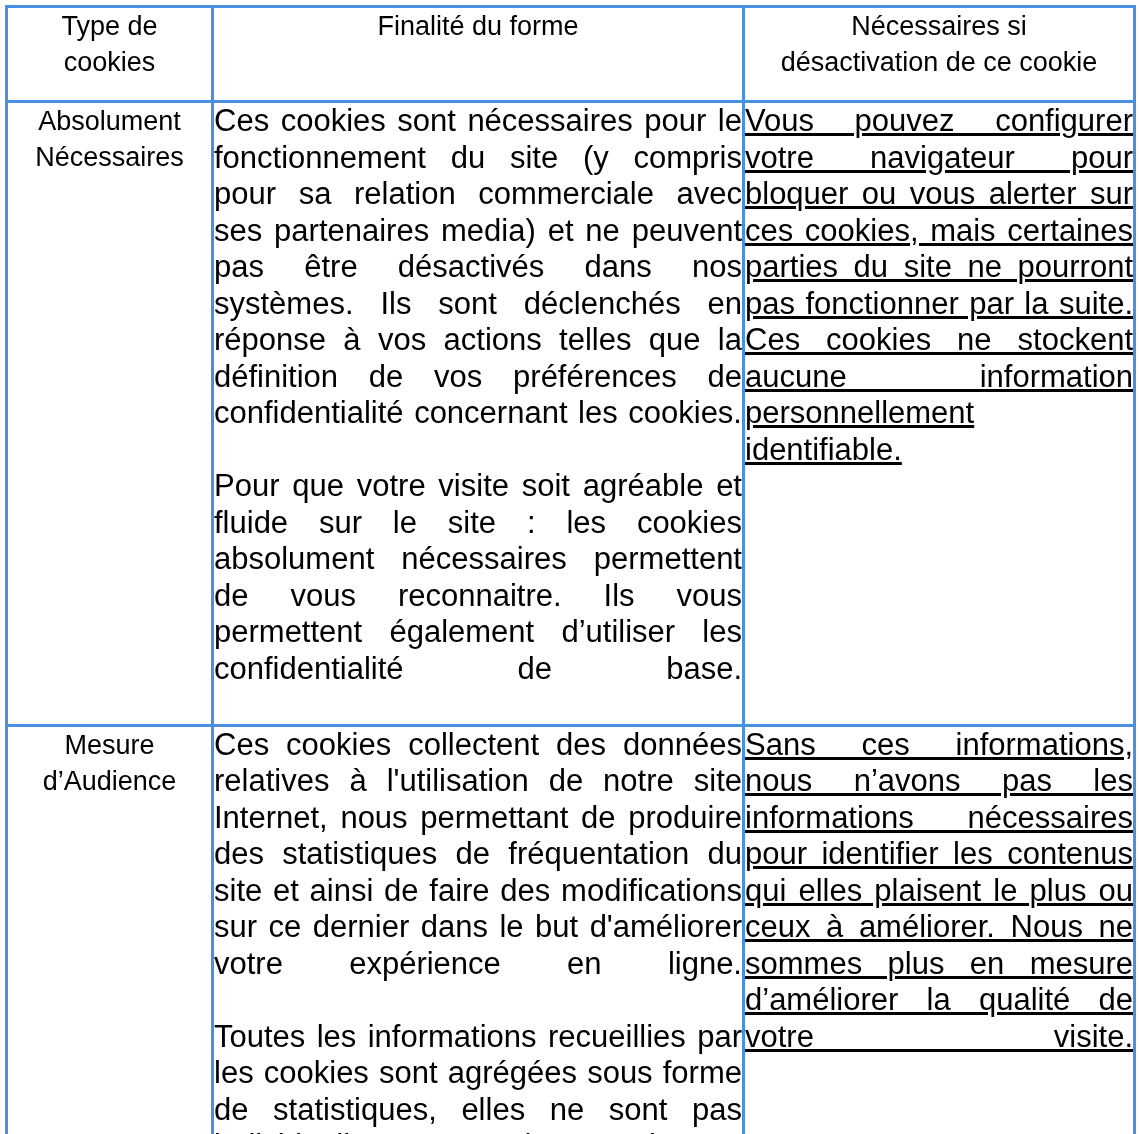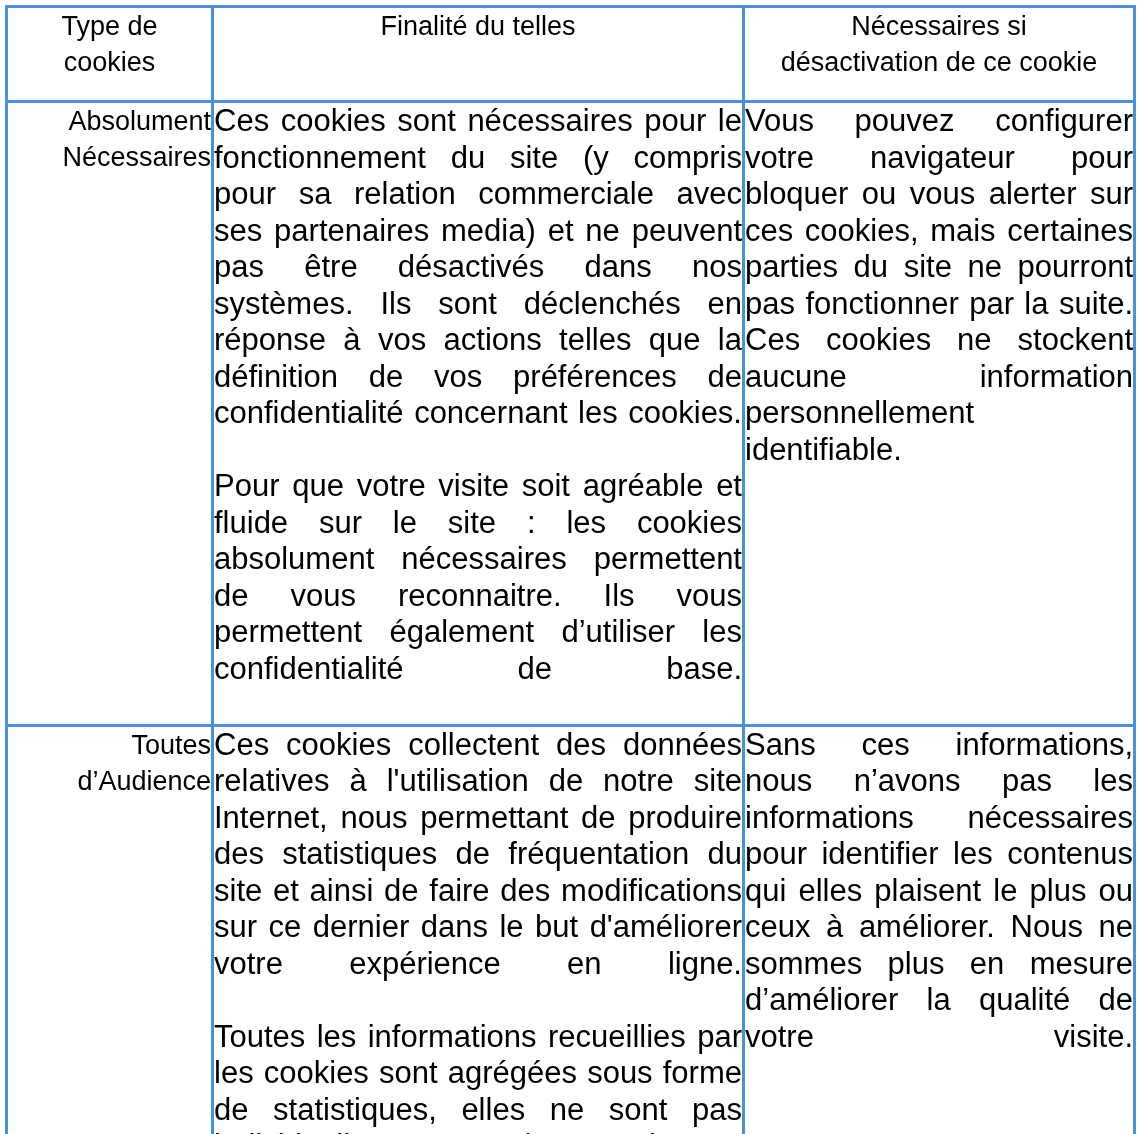--- a/index.html
+++ b/index.html
@@ -64,21 +64,21 @@
 
   
   .type-cell {
     text-align: center;
     vertical-align: middle;
     padding: 6px 8px;
   }
   .type-text {
     font-size: 27px;
     line-height: 36px;
-    text-align: right;
+    text-align: center;
     white-space: pre-line;
   }
 
   
   .body-cell {
     padding: 14px 14px 16px 14px;
     vertical-align: top;
   }
   .para {
     font-size: 31px;
@@ -92,20 +92,21 @@
 
   
   .para::after {
     content: "";
     display: inline-block;
     width: 100%;
   }
 
   .body-cell.conseq .para {
     text-align: justify;
+    text-decoration: underline;
   }
 </style>
 </head>
 <body>
 
 <div class="sheet">
 
   <table class="cookie-table">
     <colgroup>
       <col class="col-type">
@@ -113,21 +114,21 @@
       <col class="col-conseq">
     </colgroup>
 
     <thead>
       <tr>
         <th class="head-cell">
           <div class="head-text">Type de
 cookies</div>
         </th>
         <th class="head-cell">
-          <div class="head-text">Finalité du telles</div>
+          <div class="head-text">Finalité du forme</div>
         </th>
         <th class="head-cell">
           <div class="head-text">Nécessaires si
 désactivation de ce cookie</div>
         </th>
       </tr>
     </thead>
 
     <tbody>
 
@@ -140,21 +141,21 @@
           <p class="para">Ces cookies sont nécessaires pour le fonctionnement du site (y compris pour sa relation commerciale avec ses partenaires media) et ne peuvent pas être désactivés dans nos systèmes. Ils sont déclenchés en réponse à vos actions telles que la définition de vos préférences de confidentialité concernant les cookies.</p>
           <p class="para">Pour que votre visite soit agréable et fluide sur le site : les cookies absolument nécessaires permettent de vous reconnaitre. Ils vous permettent également d’utiliser les confidentialité de base.</p>
         </td>
         <td class="body-cell conseq">
           <p class="para">Vous pouvez configurer votre navigateur pour bloquer ou vous alerter sur ces cookies, mais certaines parties du site ne pourront pas fonctionner par la suite. Ces cookies ne stockent aucune information personnellement identifiable.</p>
         </td>
       </tr>
 
       <tr>
         <td class="type-cell">
-          <div class="type-text">Toutes
+          <div class="type-text">Mesure
 d’Audience</div>
         </td>
         <td class="body-cell purpose">
           <p class="para">Ces cookies collectent des données relatives à l'utilisation de notre site Internet, nous permettant de produire des statistiques de fréquentation du site et ainsi de faire des modifications sur ce dernier dans le but d'améliorer votre expérience en ligne.</p>
           <p class="para">Toutes les informations recueillies par les cookies sont agrégées sous forme de statistiques, elles ne sont pas individuelles et sont donc totalement certaines.</p>
         </td>
         <td class="body-cell conseq">
           <p class="para">Sans ces informations, nous n’avons pas les informations nécessaires pour identifier les contenus qui elles plaisent le plus ou ceux à améliorer. Nous ne sommes plus en mesure d’améliorer la qualité de votre visite.</p>
         </td>
       </tr>

